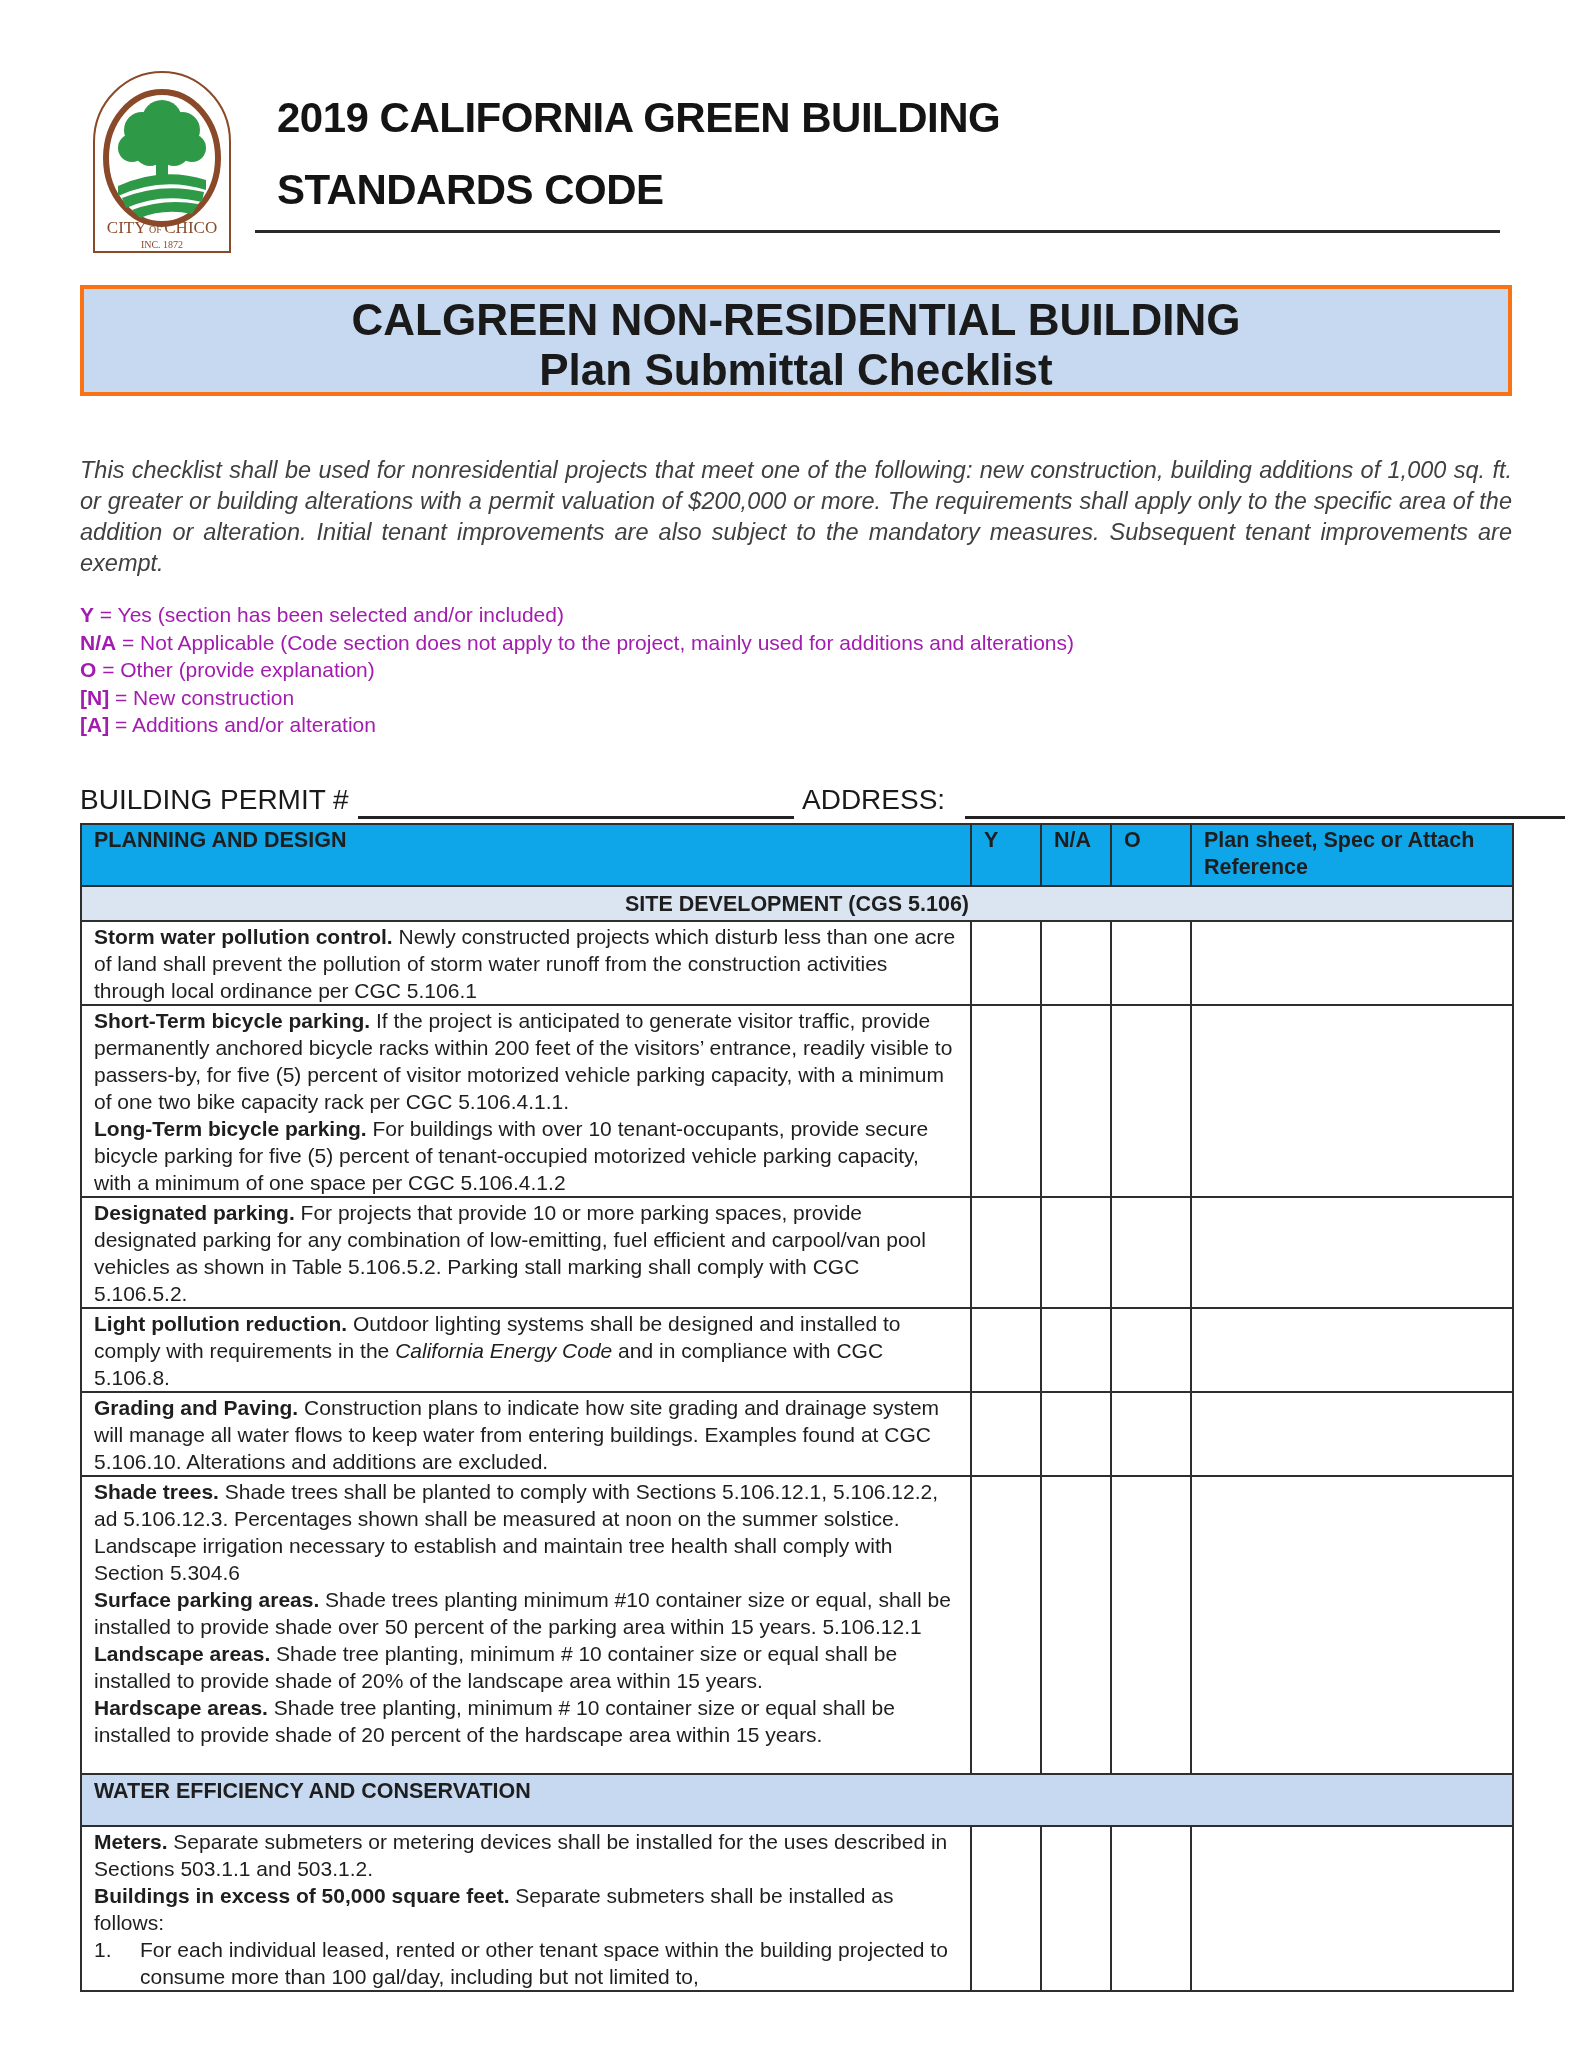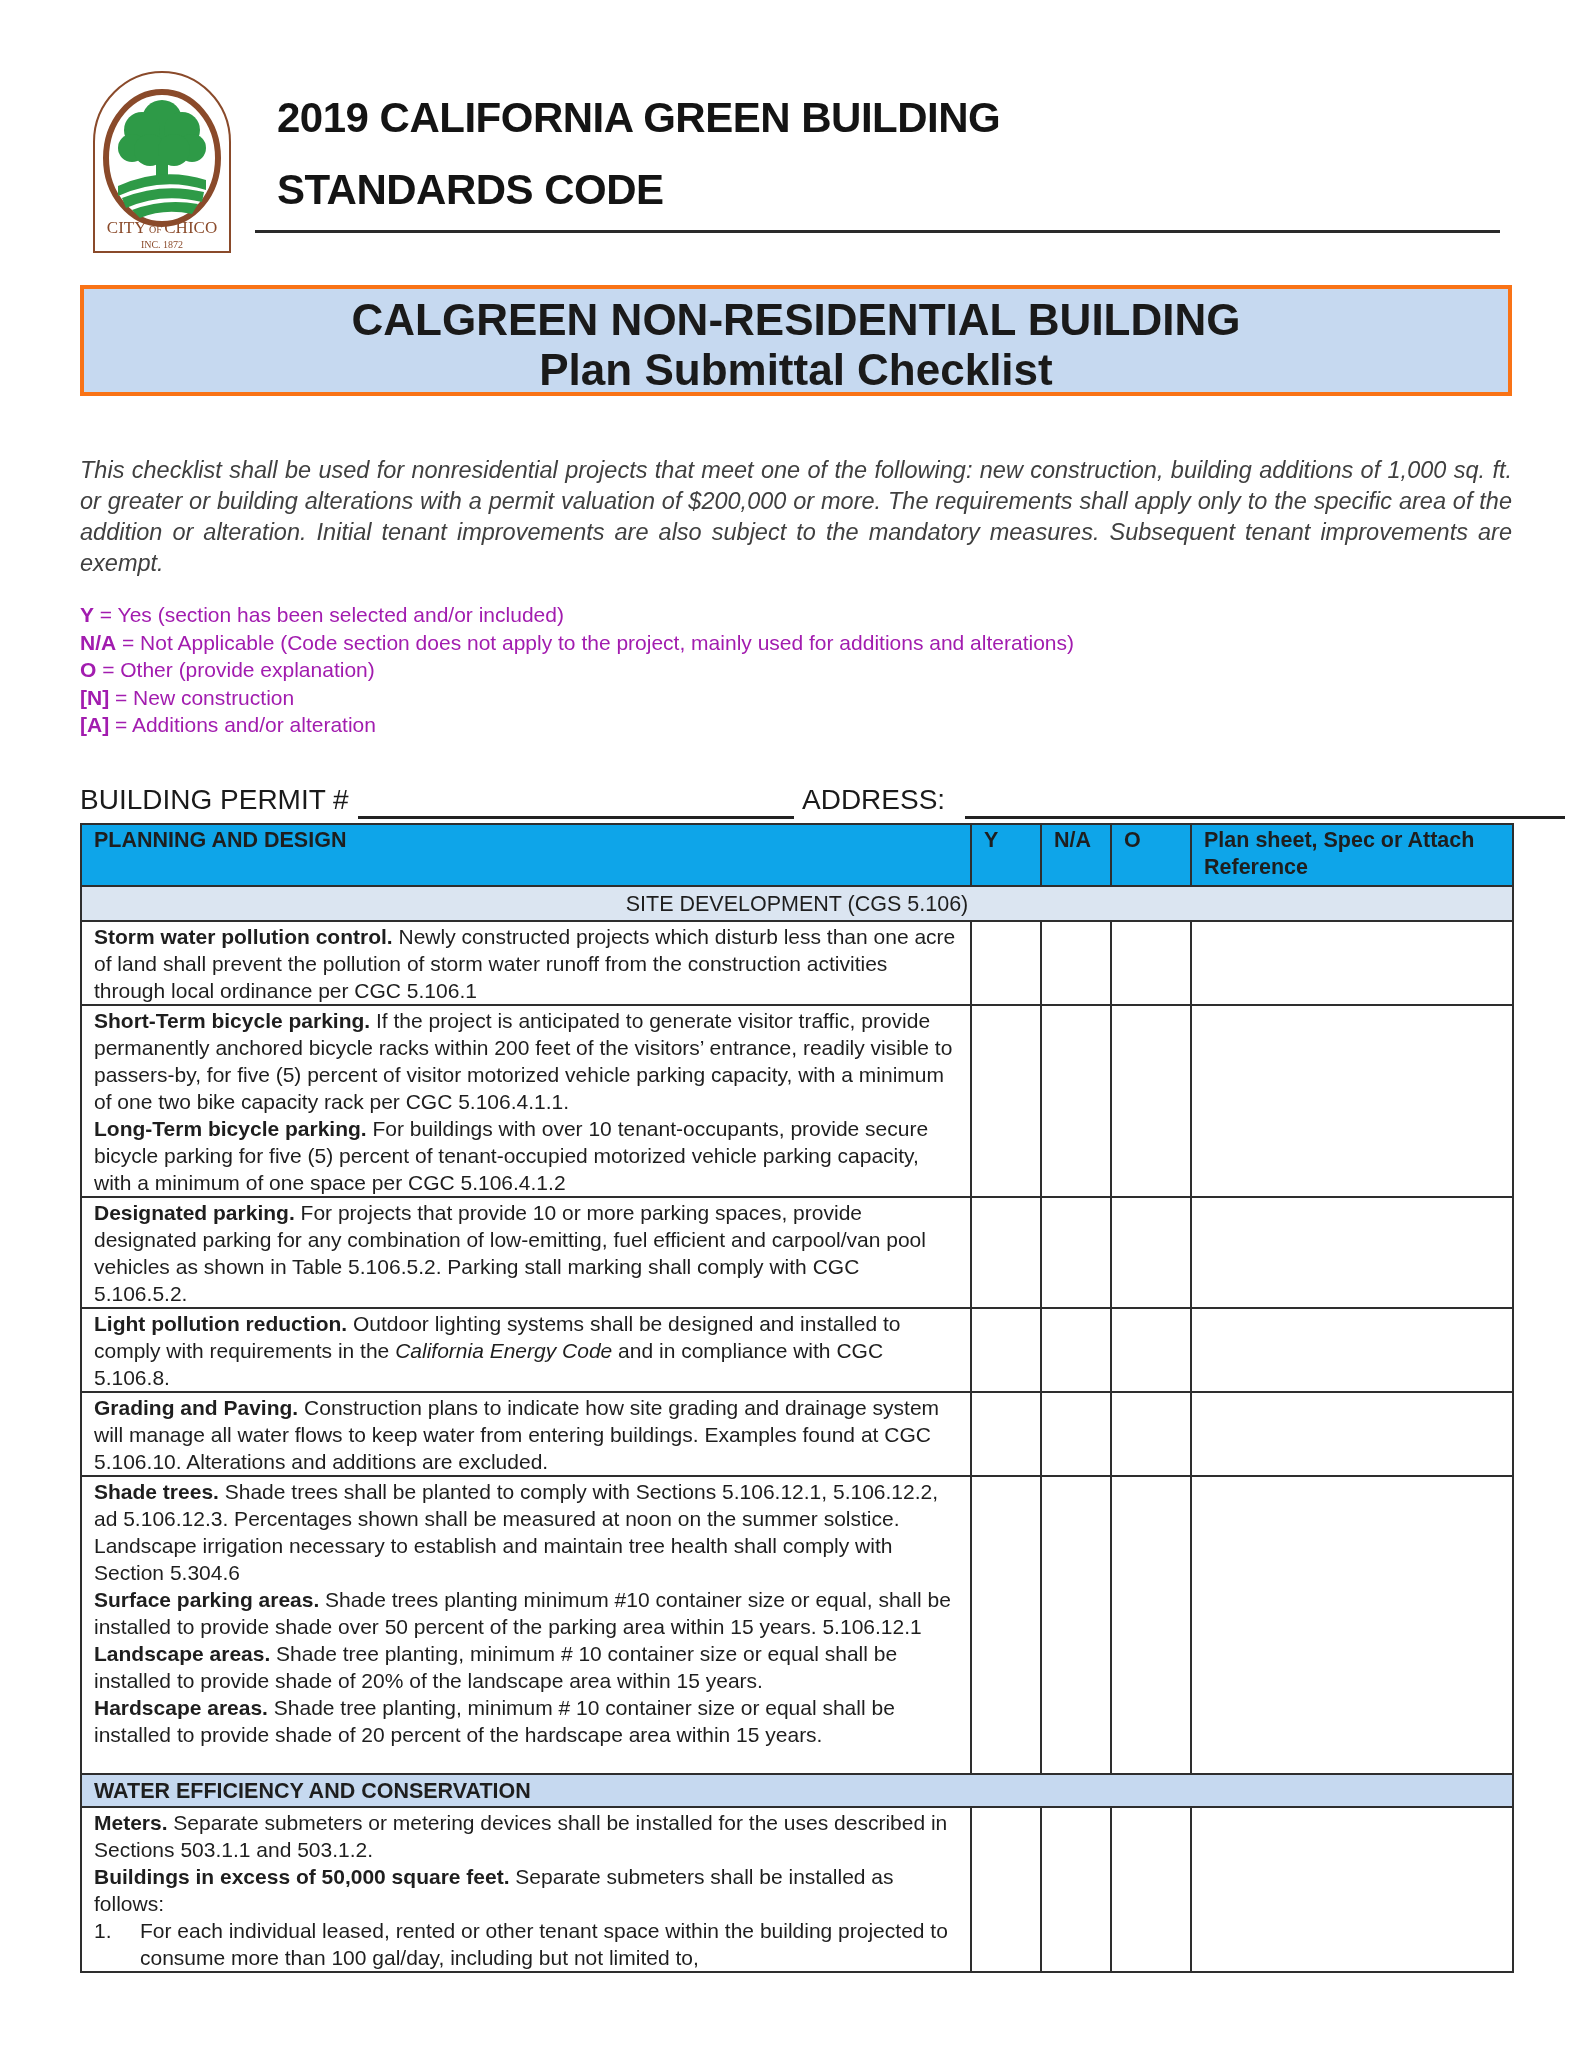--- a/index.html
+++ b/index.html
@@ -28,22 +28,22 @@
 
     table.checklist { position: absolute; left: 80px; top: 823px; width: 1432px; border-collapse: collapse; table-layout: fixed; font-size: 21px; line-height: 27px; color: #1e1e1e; }
     table.checklist td, table.checklist th { border: 2px solid #2e2e2e; vertical-align: top; }
     col.c-desc { width: 890px; }
     col.c-y { width: 70px; }
     col.c-na { width: 70px; }
     col.c-o { width: 80px; }
     col.c-ref { width: 322px; }
 
     .hdr th { background: #0ea5e9; font-weight: bold; text-align: left; padding: 2px 12px; height: 62px; font-size: 21.5px; line-height: 27px; }
-    .sub td { background: #dbe5f1; font-weight: normal; text-align: center; height: 35px; padding: 4px 10px 0; font-size: 21.5px; }
-    .sect td { background: #c6d9f0; font-weight: bold; text-align: left; height: 33px; padding: 3px 12px 0; font-size: 21.5px; }
+    .sub td { background: #dbe5f1; font-weight: bold; text-align: center; height: 35px; padding: 4px 10px 0; font-size: 21.5px; }
+    .sect td { background: #c6d9f0; font-weight: bold; text-align: left; height: 52px; padding: 3px 12px 0; font-size: 21.5px; }
     .item td.desc { padding: 1px 12px 0; }
     .item td.cell { background: #ffffff; }
     .item b { font-weight: bold; }
     .item i { font-style: italic; }
     .para { display: block; }
     .numbered { display: flex; }
     .numbered .num { width: 46px; flex: none; }
   </style>
 </head>
 <body>

